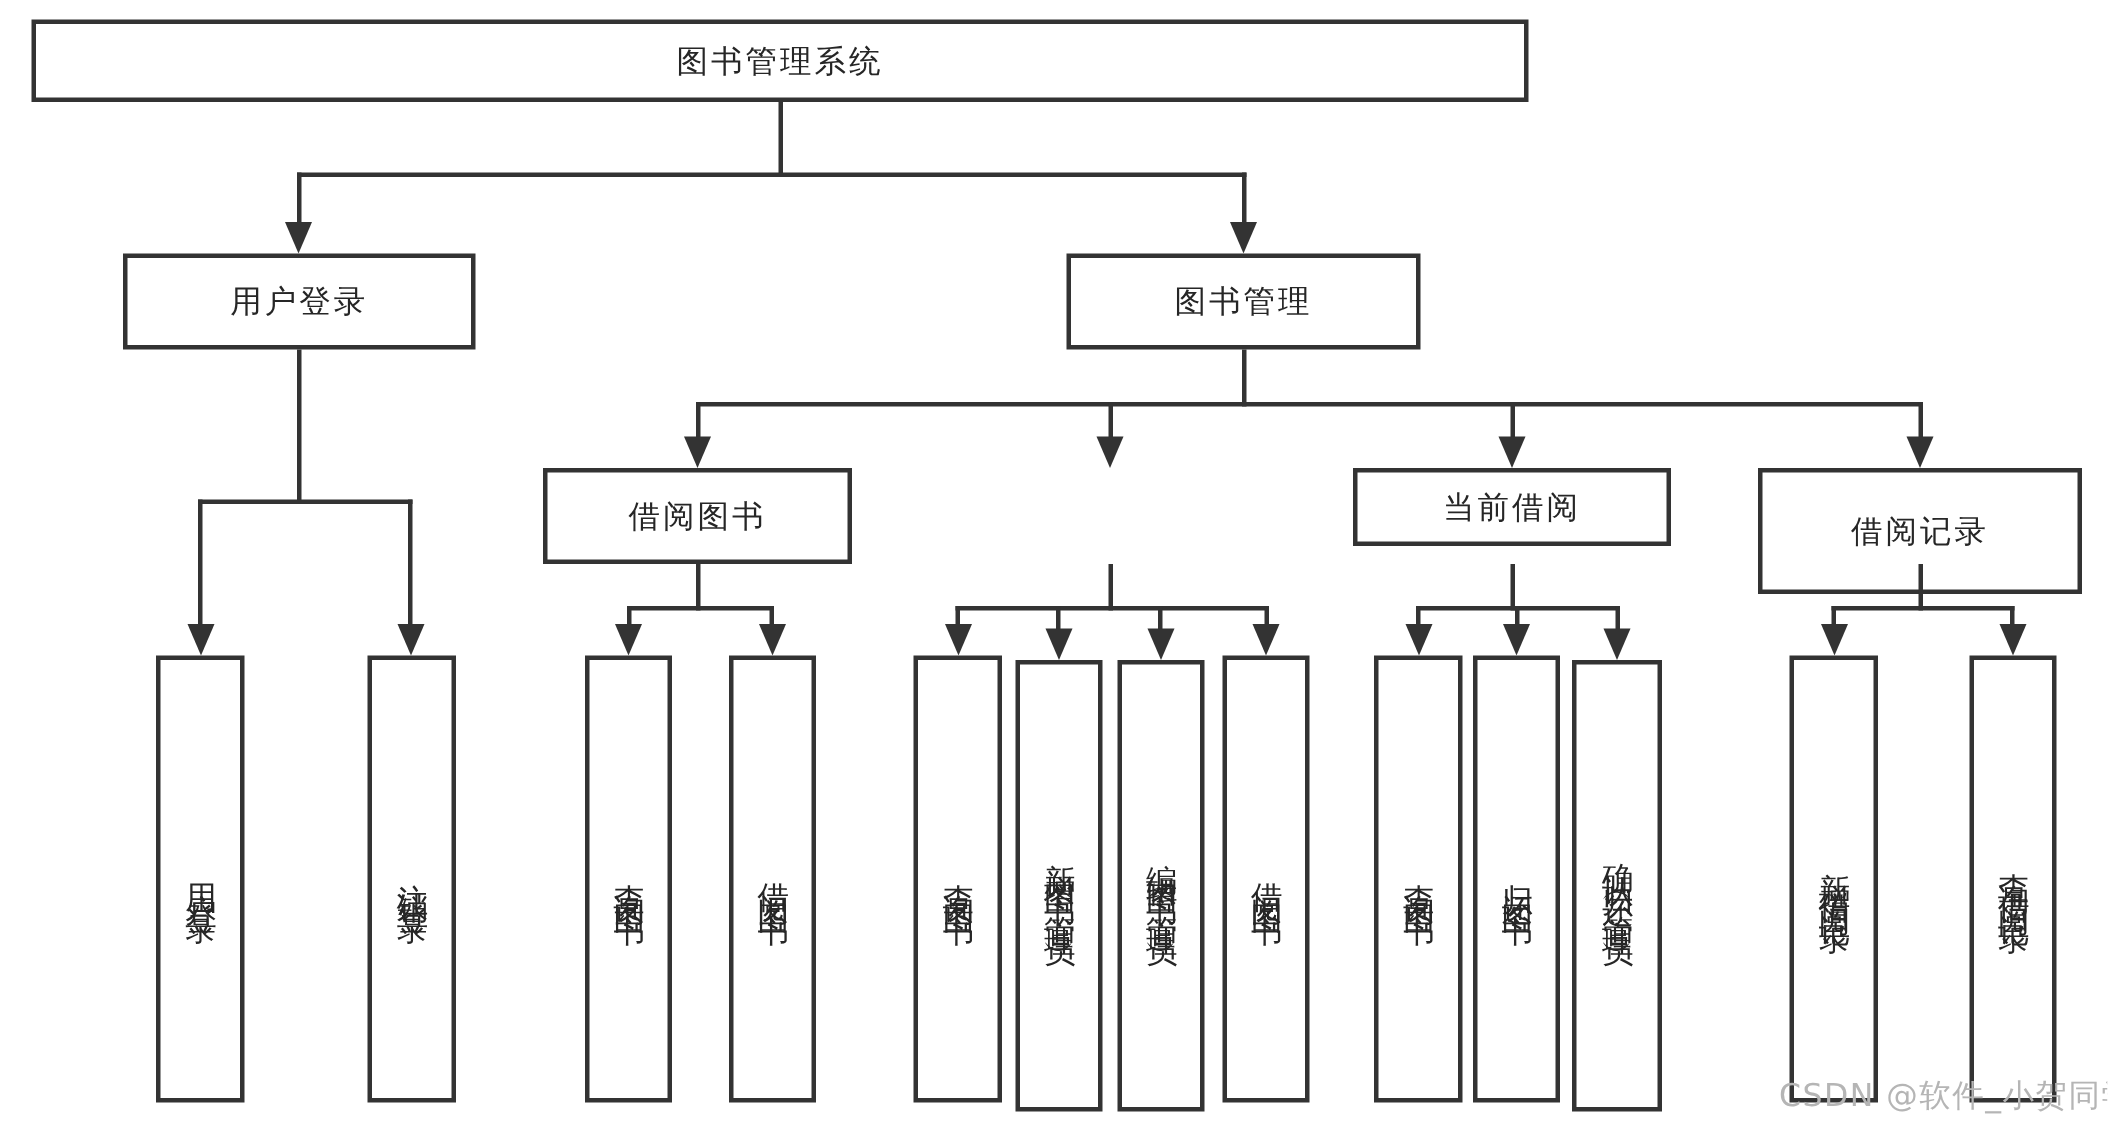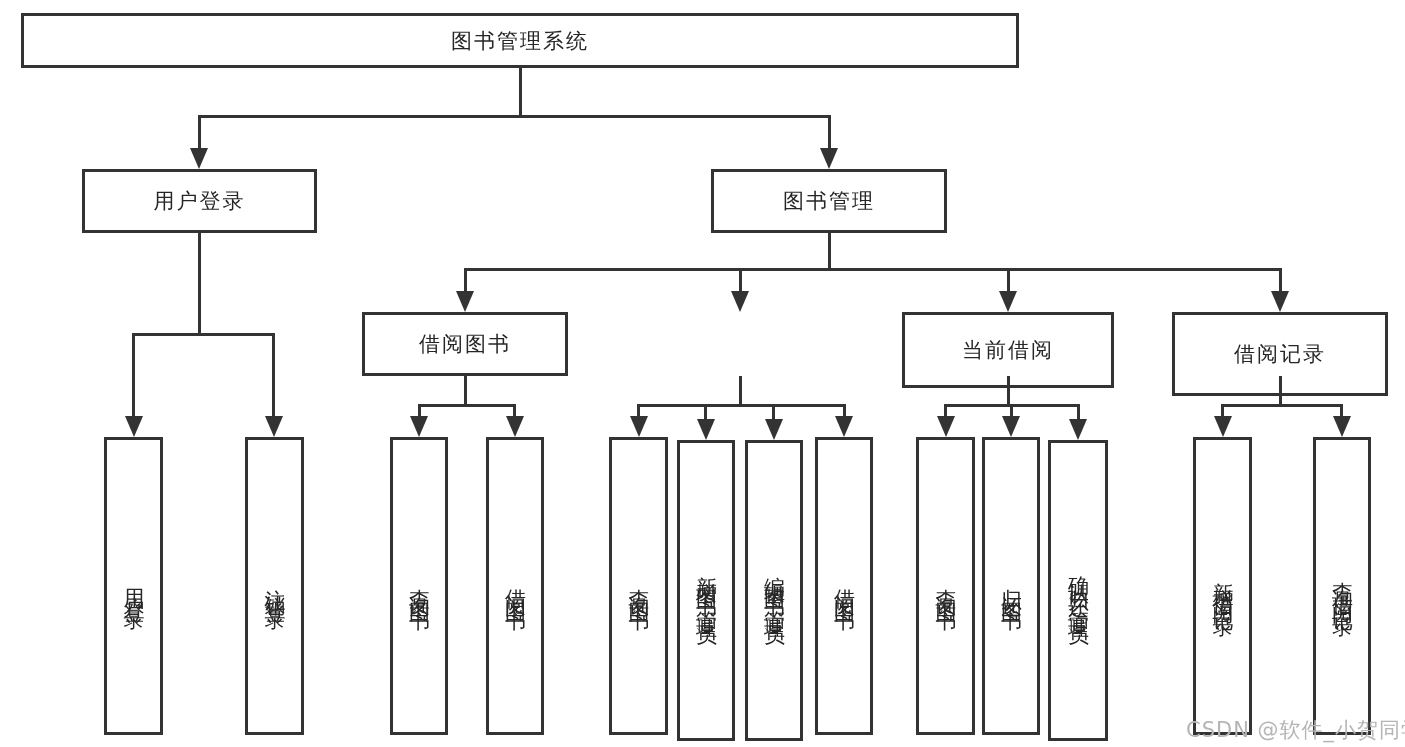--- a/index.html
+++ b/index.html
@@ -82,21 +82,21 @@
   <div class="box" style="left:82px;top:169px;width:235px;height:64px">
     <span class="box-label">用户登录</span>
   </div>
   <div class="box" style="left:711px;top:169px;width:236px;height:64px">
     <span class="box-label">图书管理</span>
   </div>
 
   <div class="box" style="left:362px;top:312px;width:206px;height:64px">
     <span class="box-label">借阅图书</span>
   </div>
-  <div class="box" style="left:902px;top:312px;width:212px;height:76px">
+  <div class="box" style="left:902px;top:312px;width:212px;height:52px">
     <span class="box-label">当前借阅</span>
   </div>
   <div class="box" style="left:1172px;top:312px;width:216px;height:84px">
     <span class="box-label">借阅记录</span>
   </div>
 
   <div class="vbox" style="left:104px;width:59px">
     <span class="vlabel">用户登录</span>
   </div>
   <div class="vbox" style="left:245px;width:59px">

